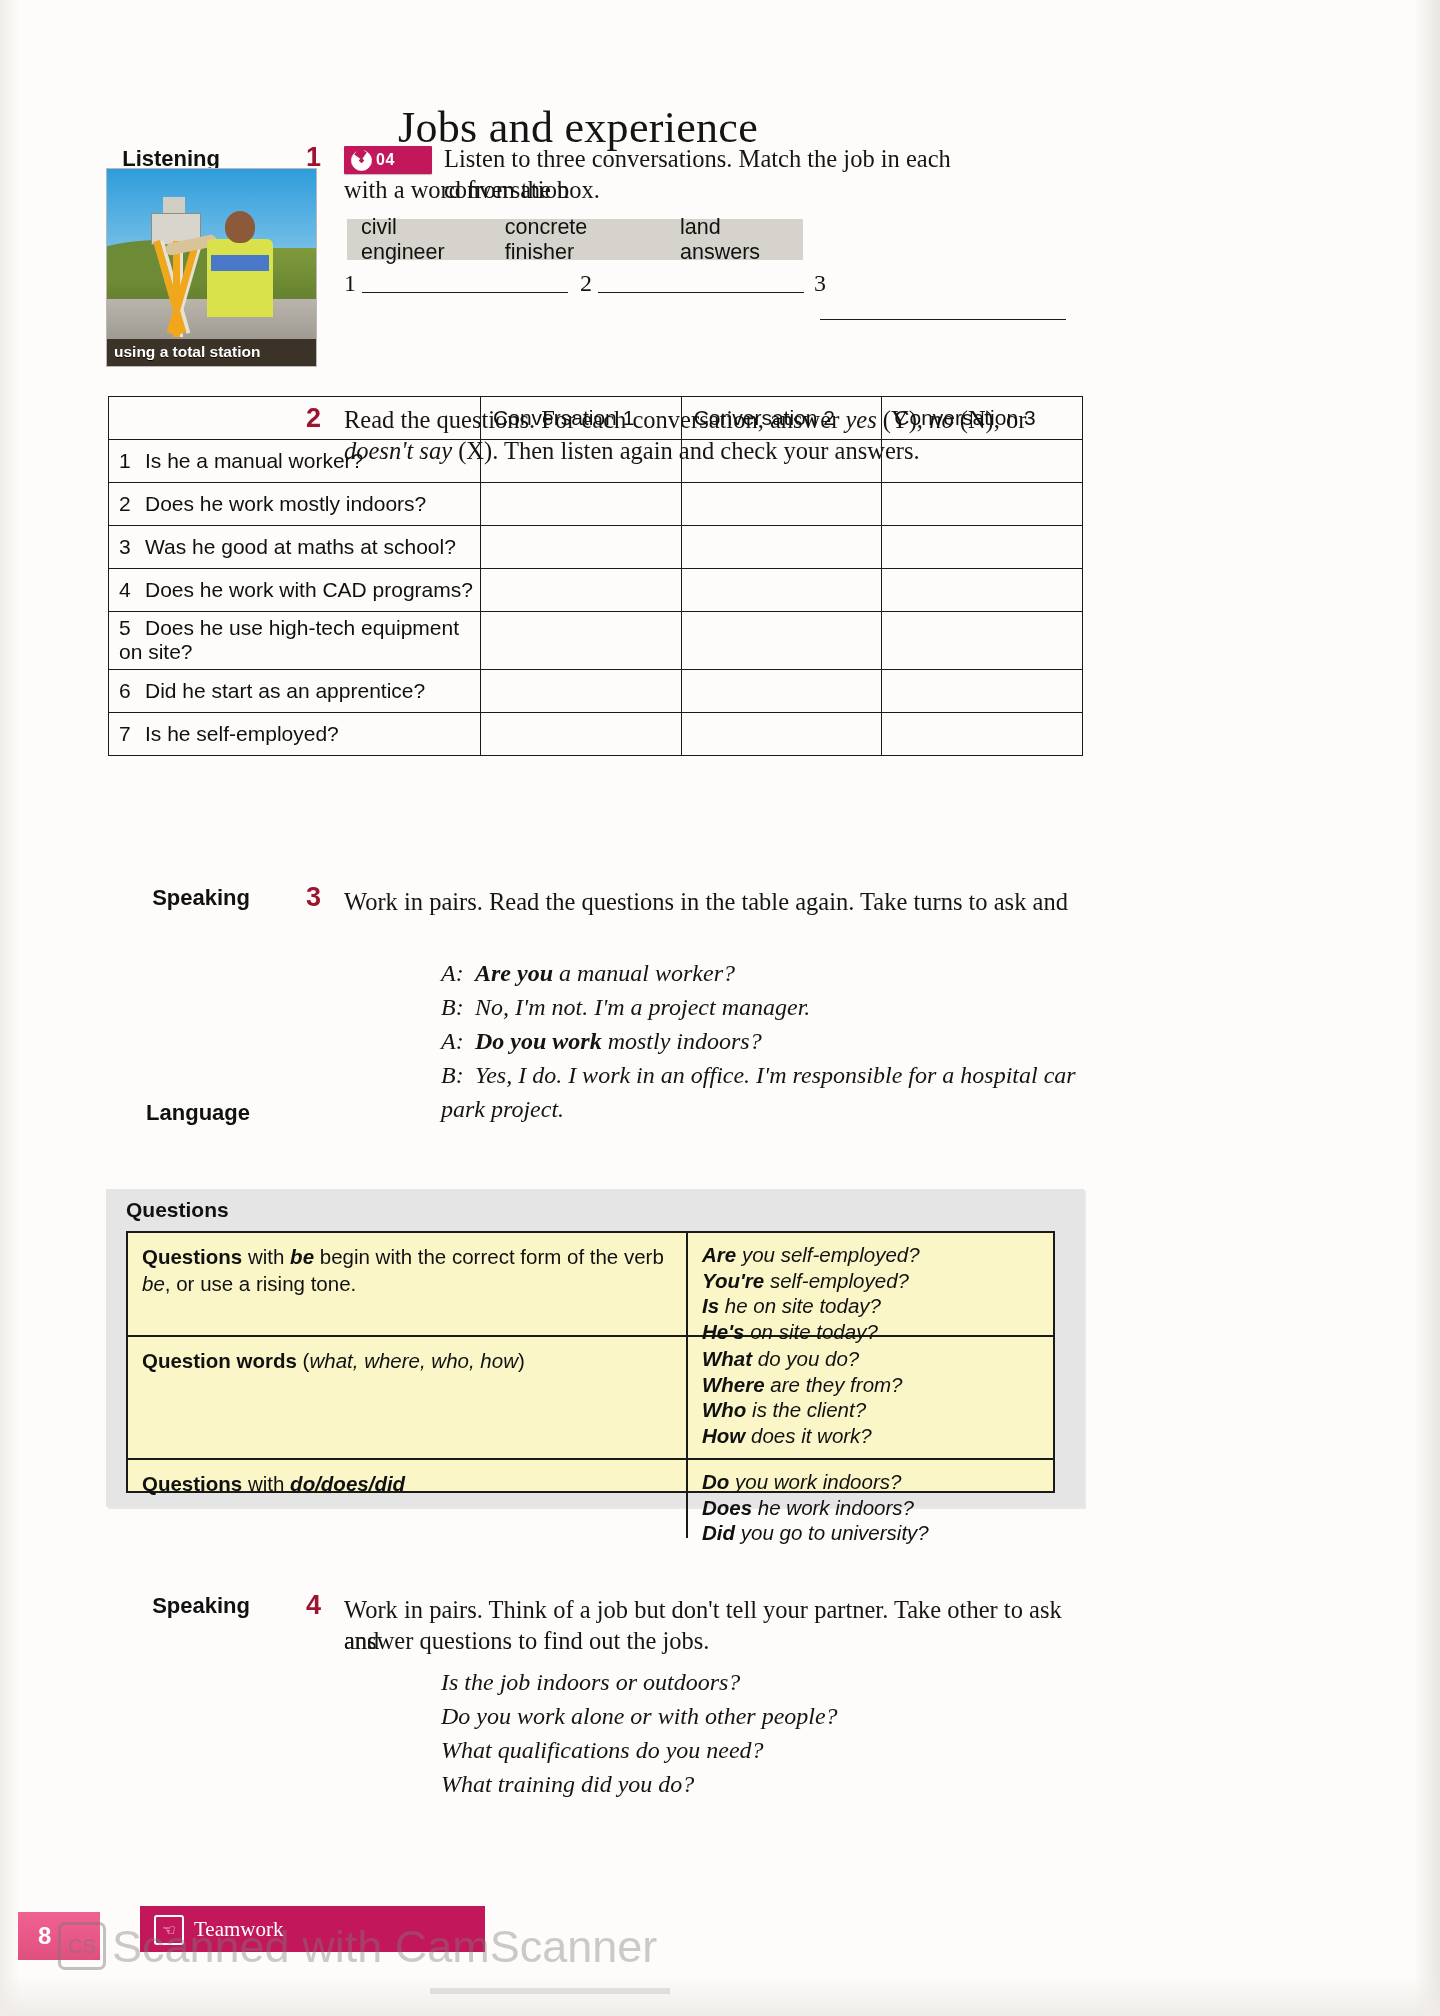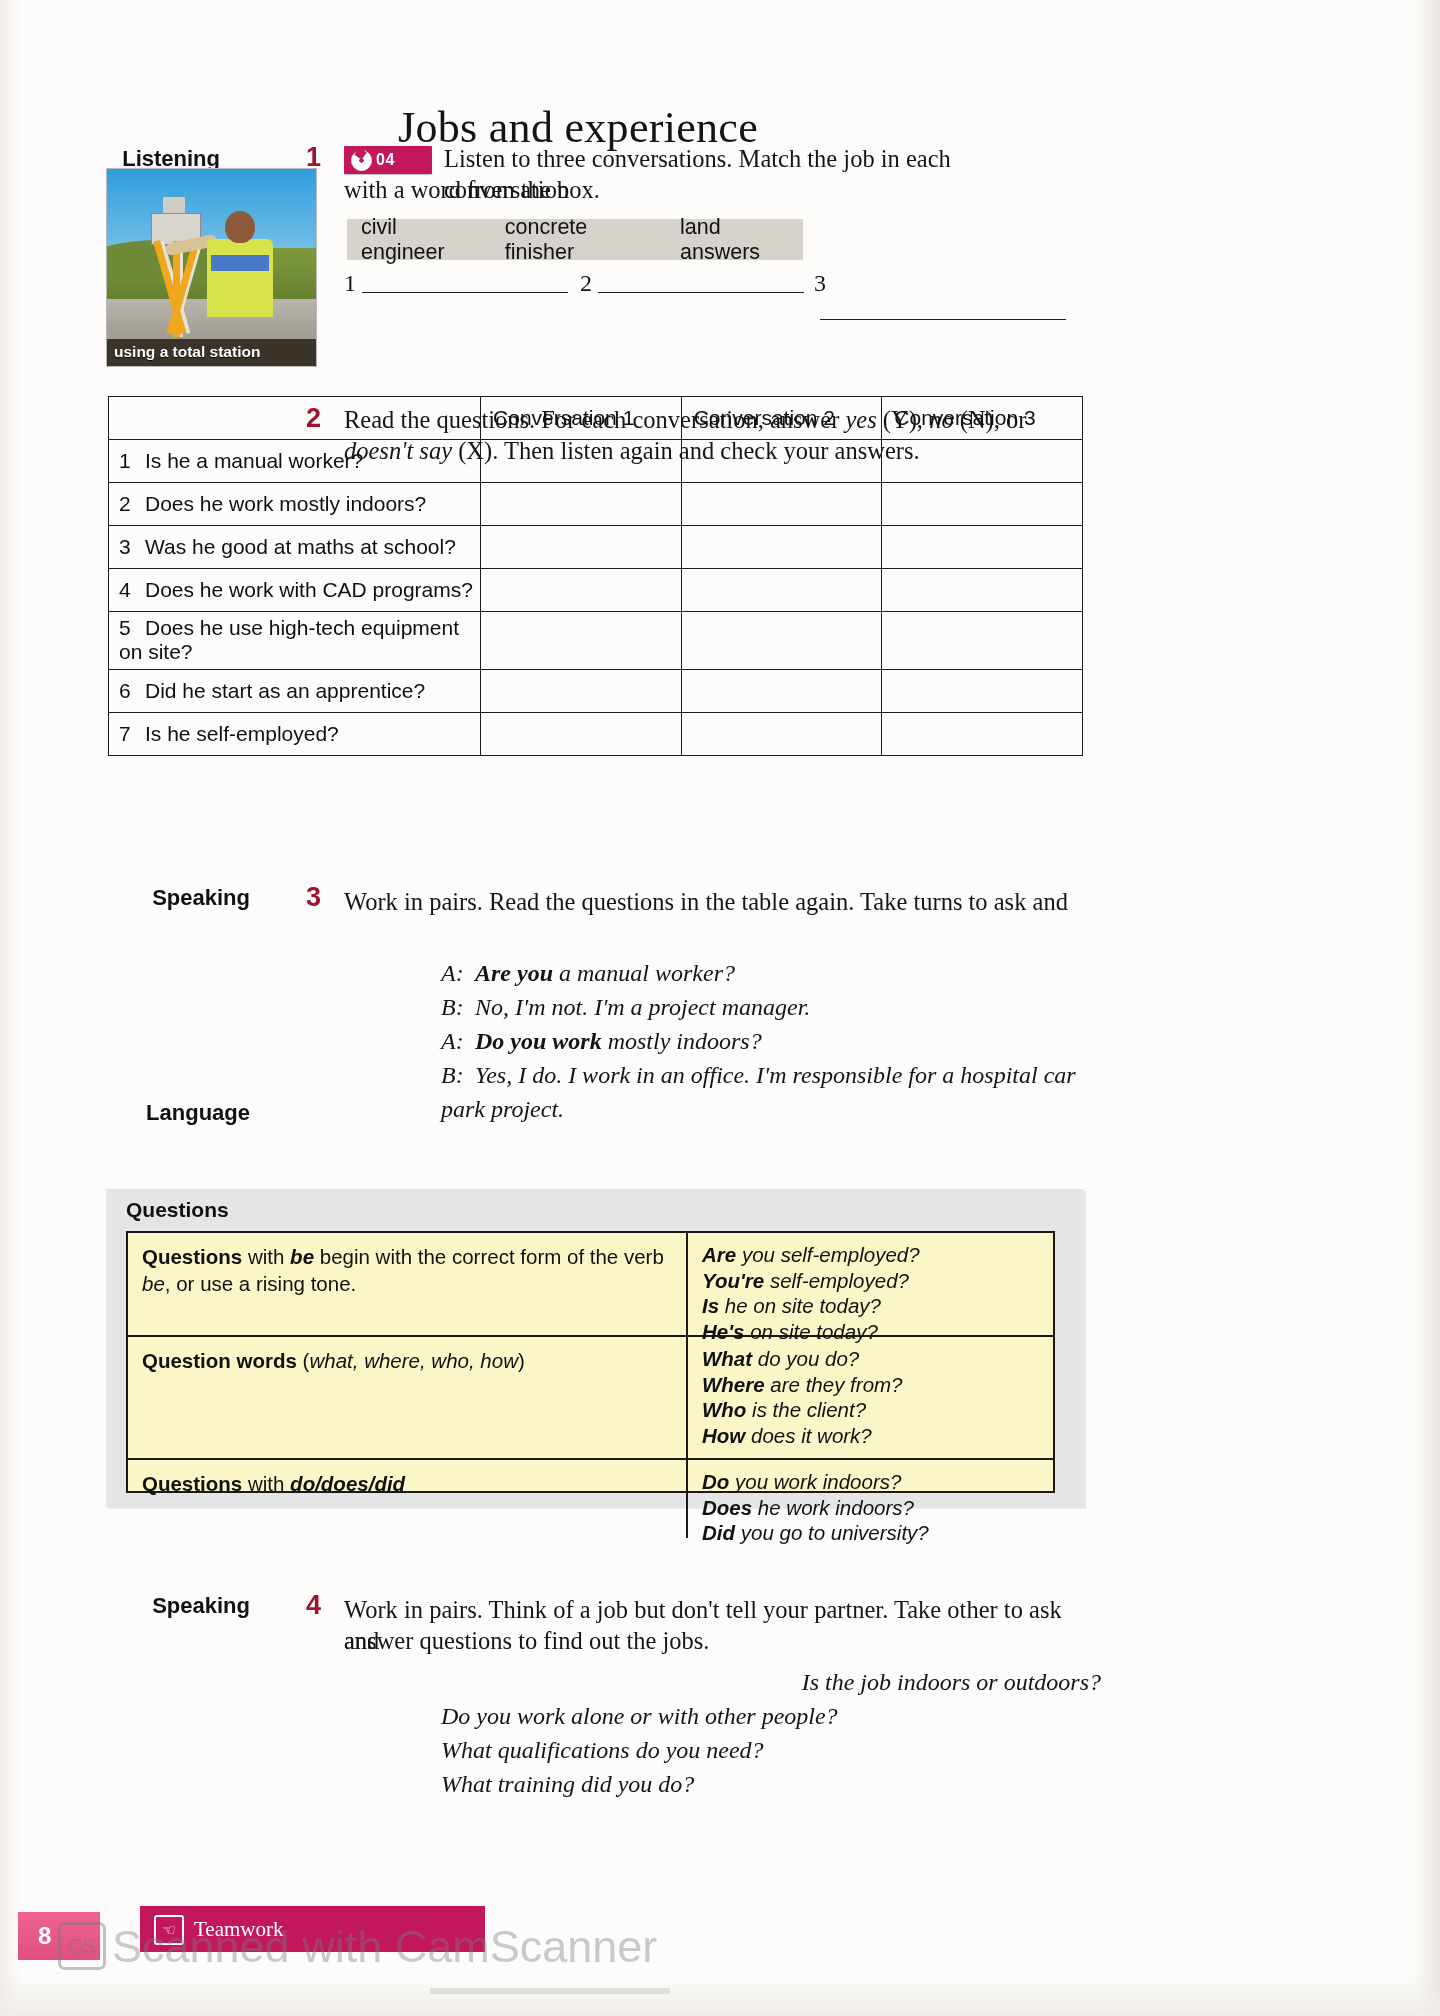--- a/index.html
+++ b/index.html
@@ -410,21 +410,21 @@
       </div>
 
     </div>
   </div>
 
   <div class="skill" style="left:30px;top:1593px;">Speaking</div>
   <div class="exnum" style="left:306px;top:1590px;">4</div>
   <div class="btxt" style="left:344px;top:1594px;width:745px;">Work in pairs. Think of a job but don't tell your partner. Take other to ask and</div>
   <div class="btxt" style="left:344px;top:1625px;width:745px;">answer questions to find out the jobs.</div>
 
-  <div class="dlg" style="left:441px;top:1665px;width:660px;text-align:right;">Is the job indoors or outdoors?</div>
+  <div class="dlg" style="left:441px;top:1665px;width:660px;">Is the job indoors or outdoors?</div>
   <div class="dlg" style="left:441px;top:1699px;width:660px;">Do you work alone or with other people?</div>
   <div class="dlg" style="left:441px;top:1733px;width:660px;">What qualifications do you need?</div>
   <div class="dlg" style="left:441px;top:1767px;width:660px;">What training did you do?</div>
 
   <div class="foot-pagebox"></div>
   <div class="foot-pagenum">8</div>
 
   <div class="foot-tab">
     <div class="icon">☜</div>
     <div class="tw">Teamwork</div>

